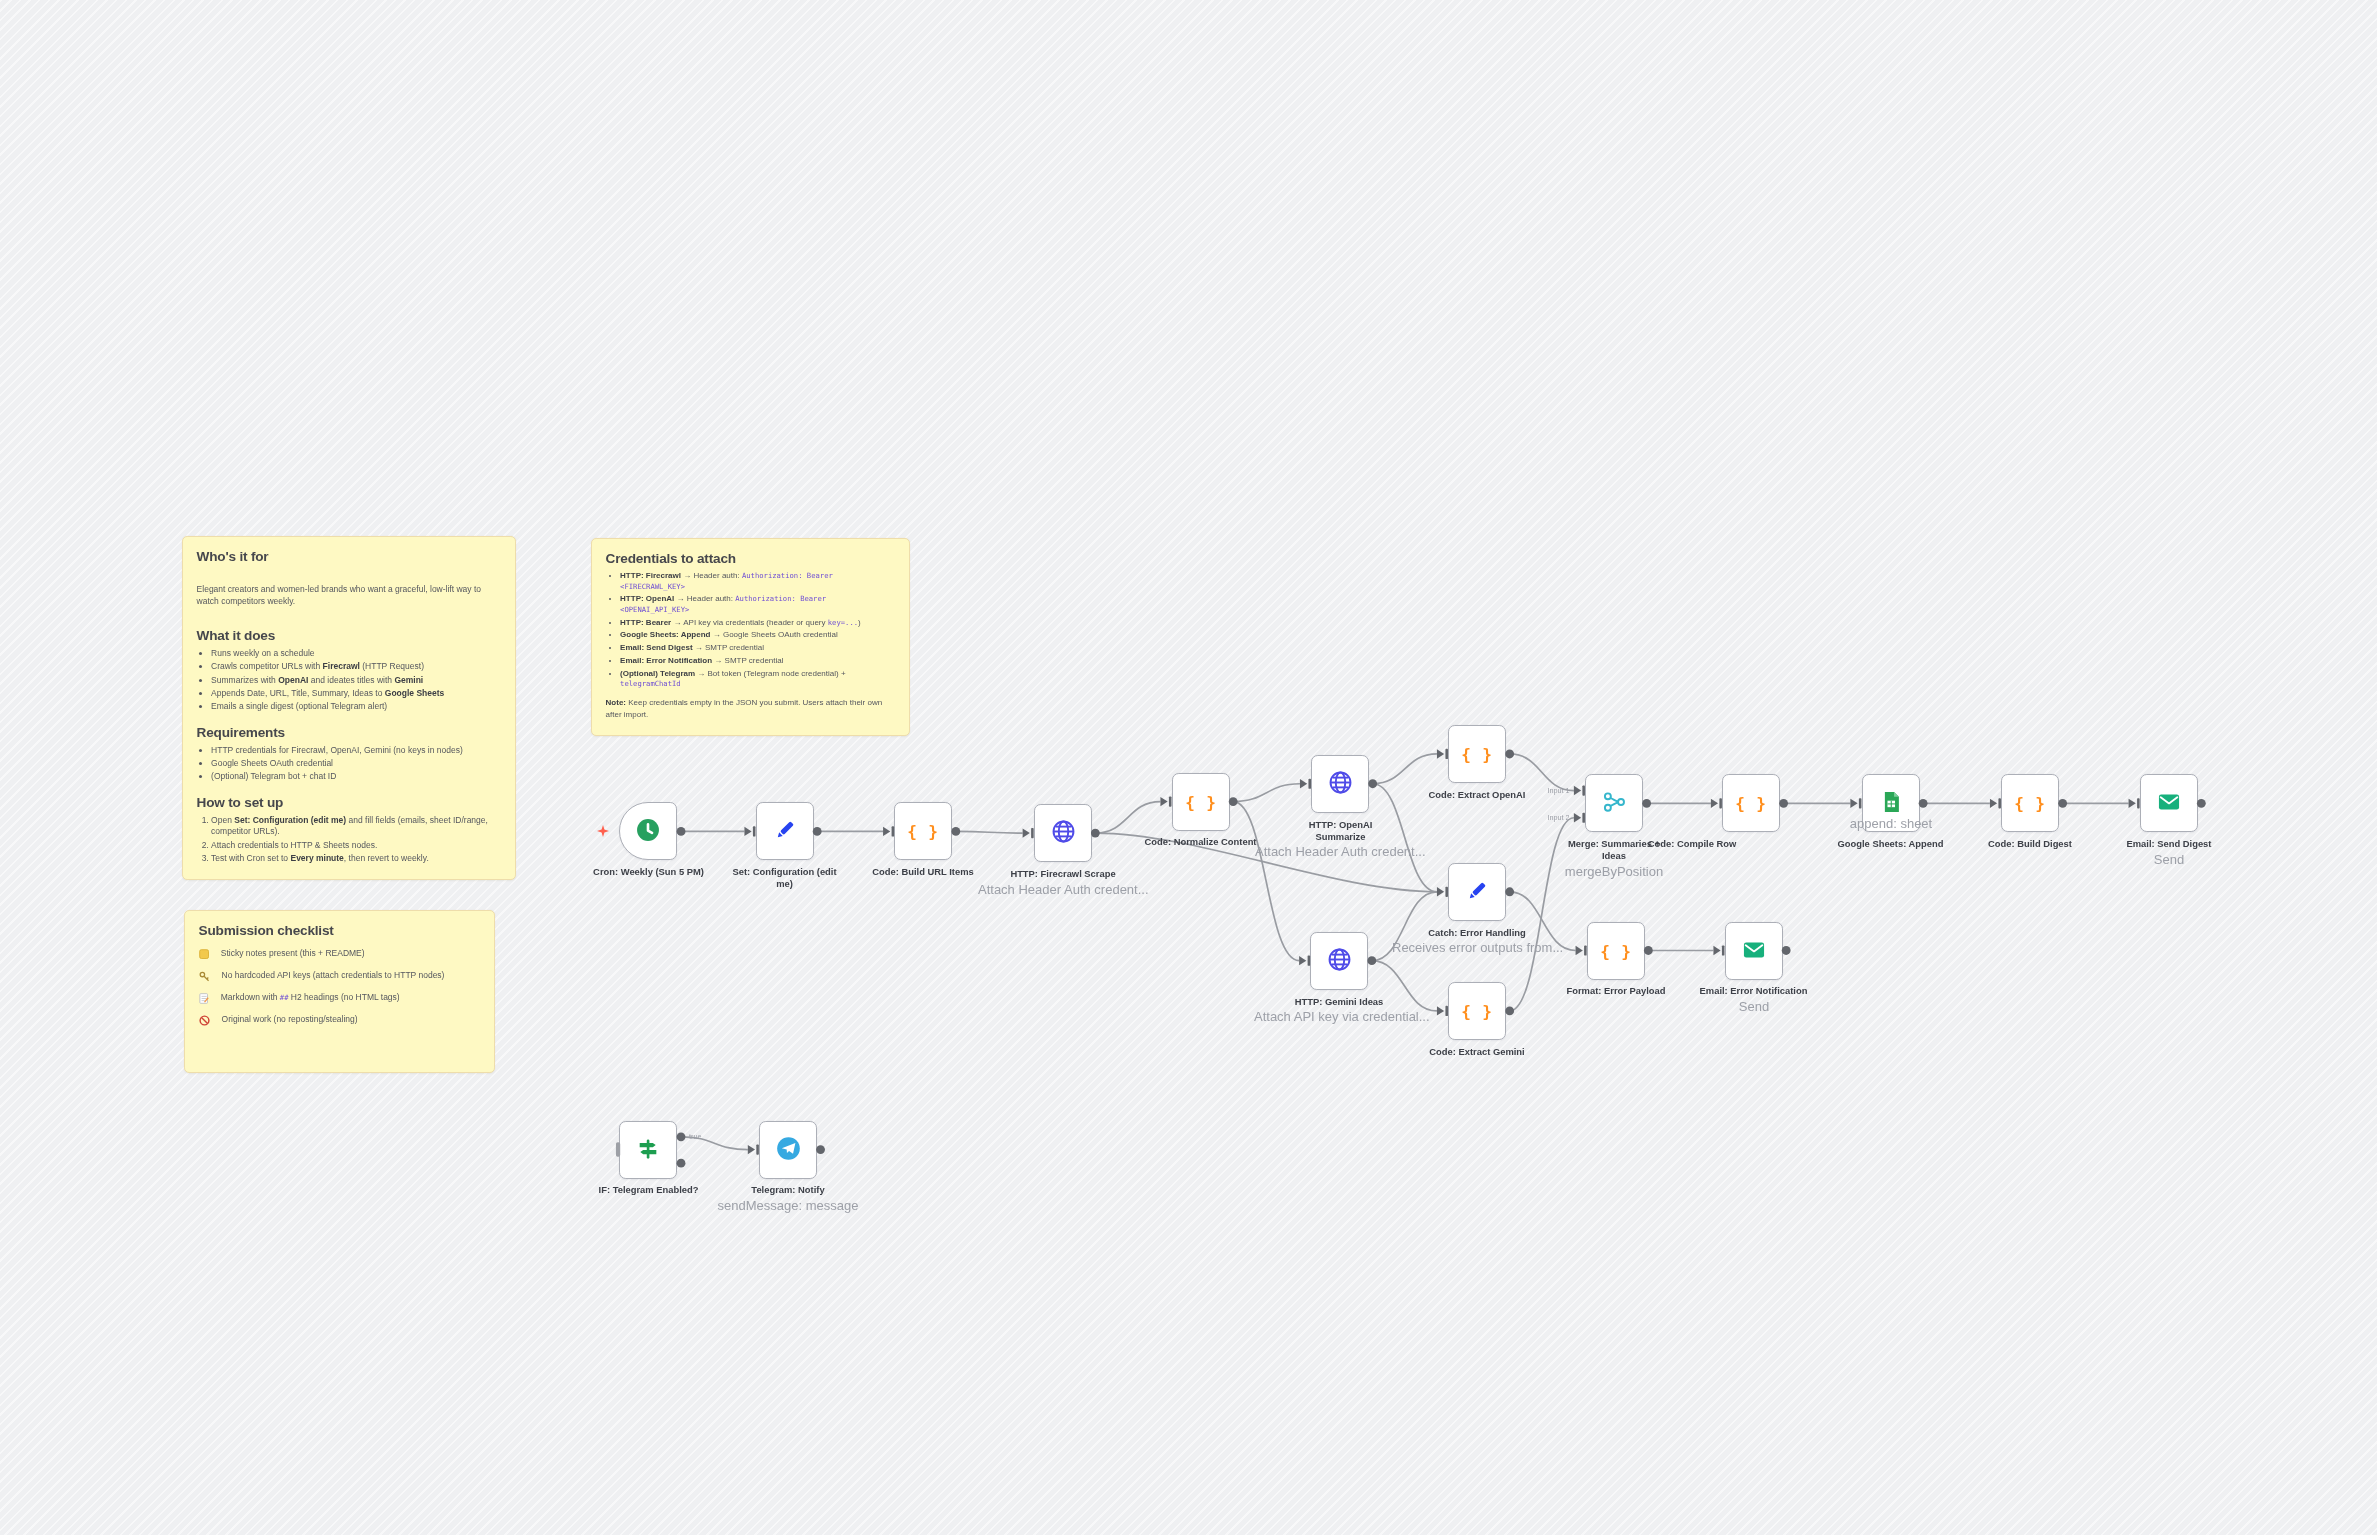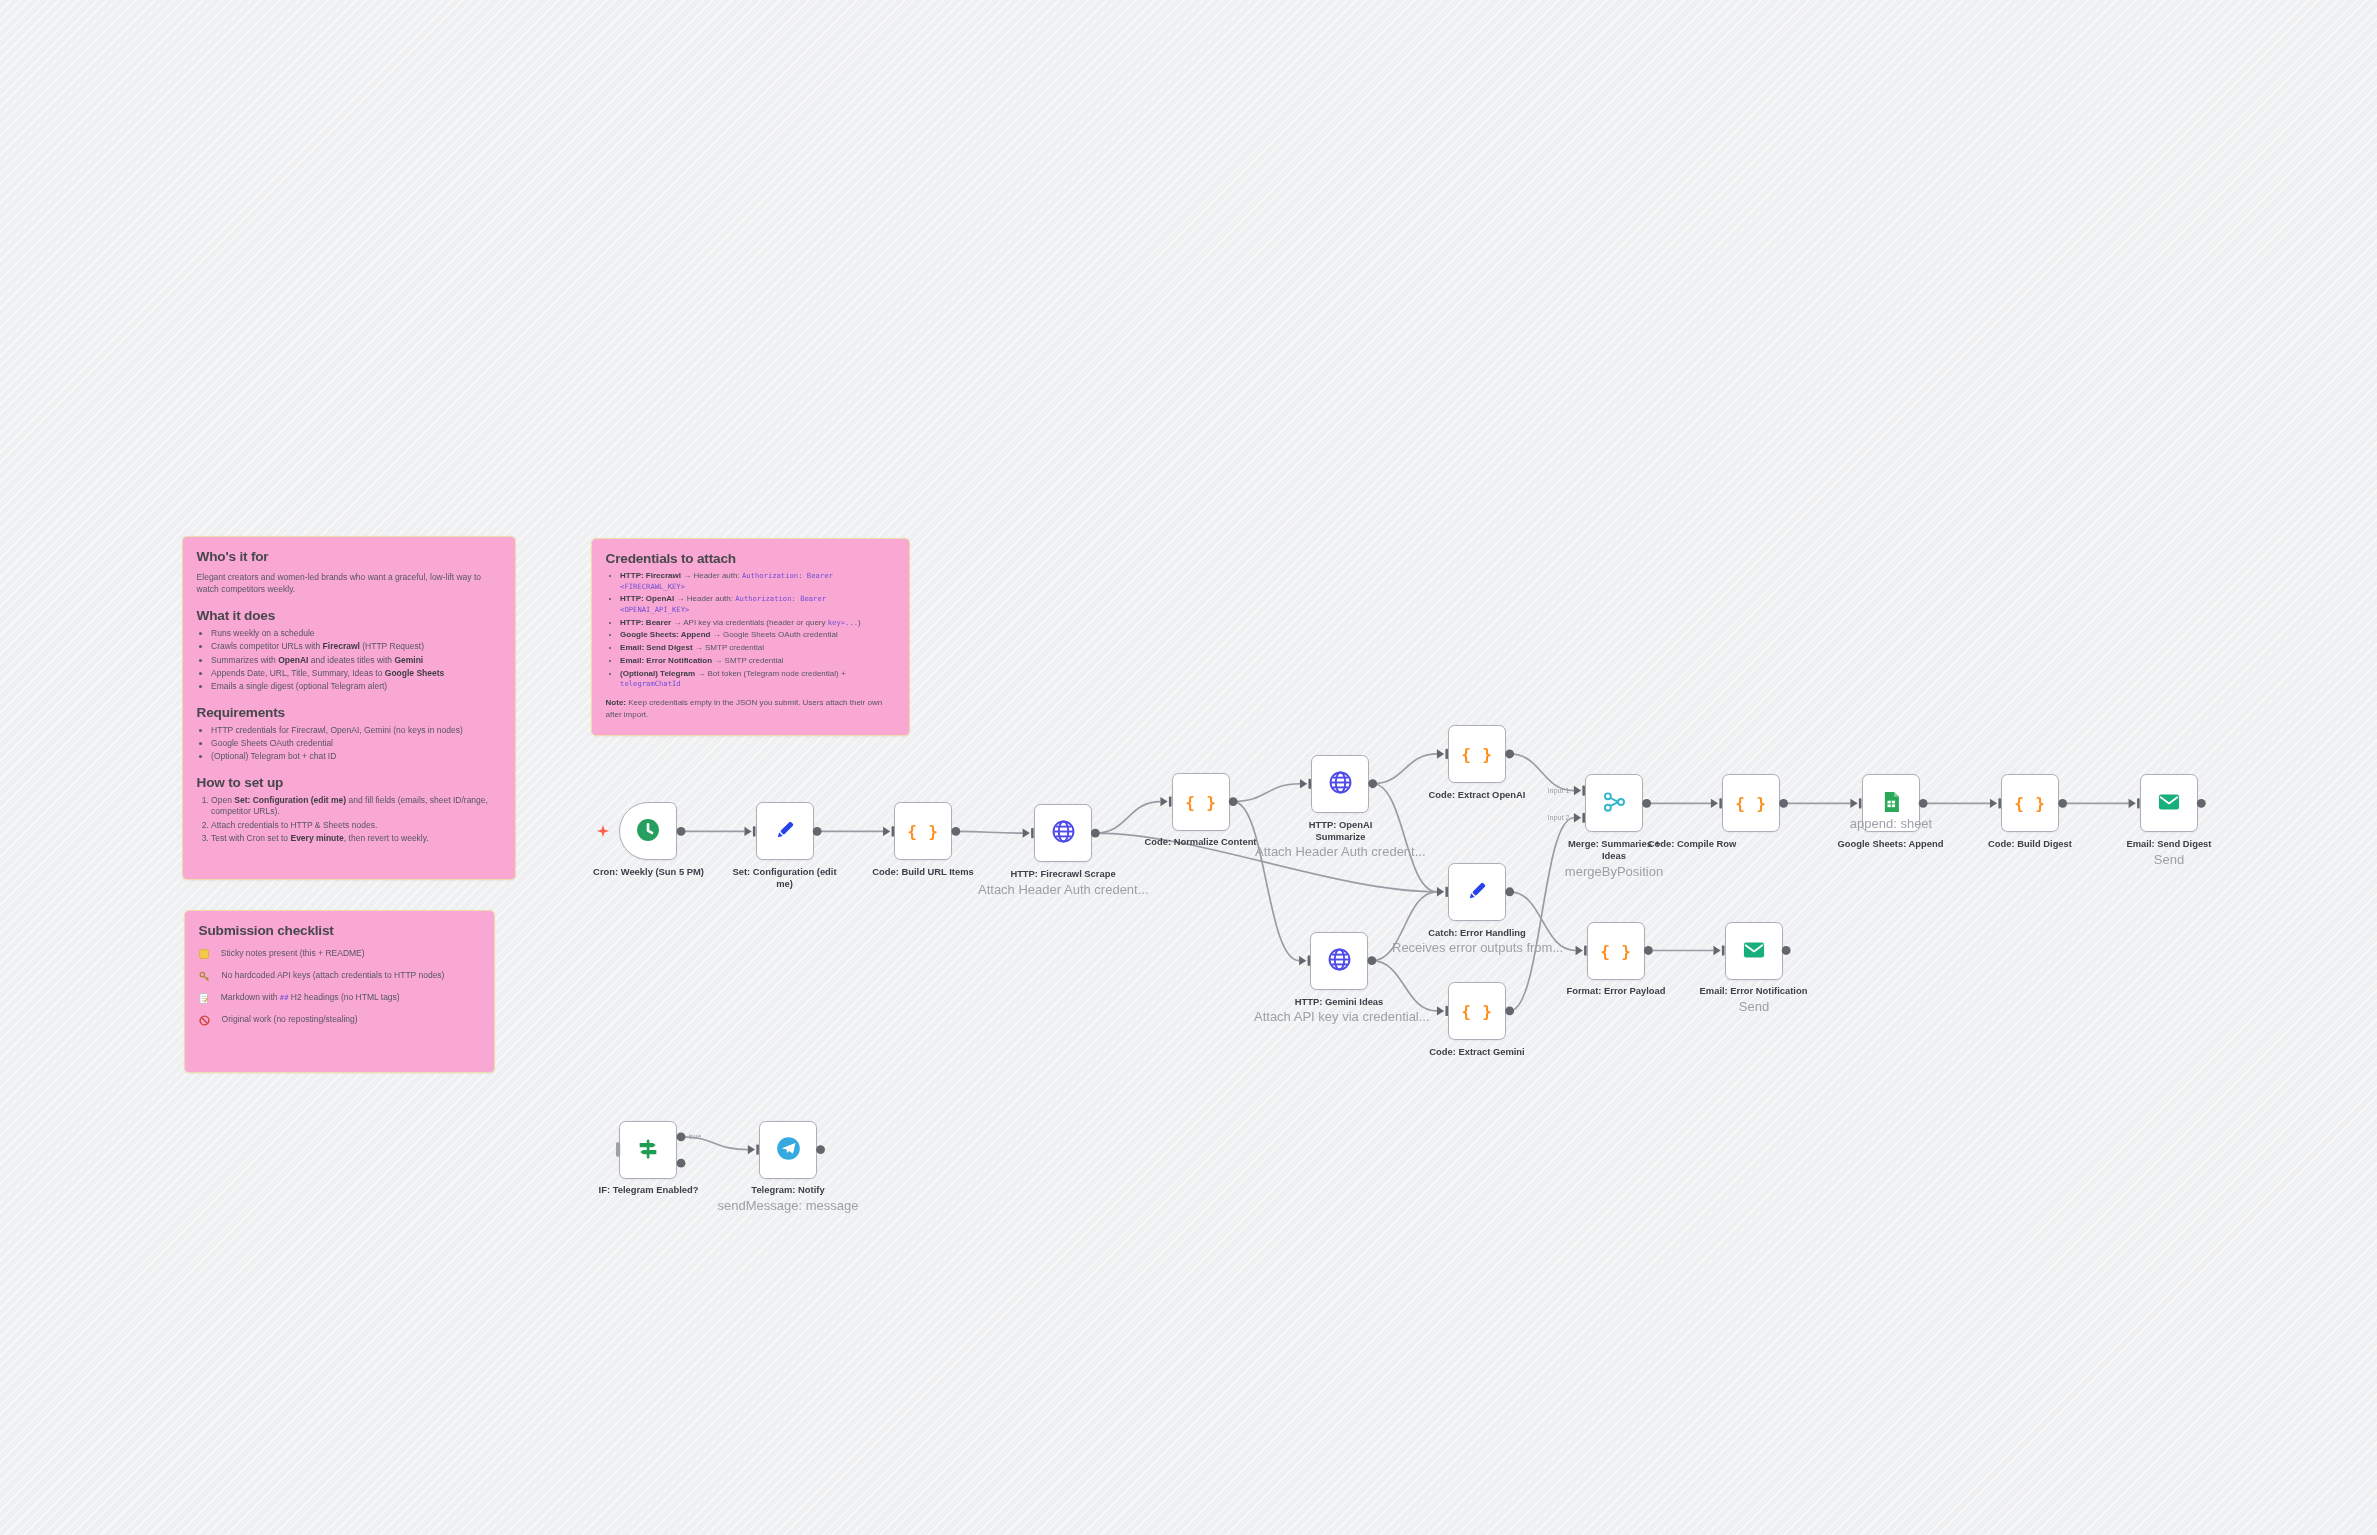--- a/index.html
+++ b/index.html
@@ -32,29 +32,29 @@
     position:absolute;text-align:center;font-size:13px;font-weight:400;
     color:#9da0a8;line-height:1.2;z-index:3;white-space:nowrap;
   }
   .braces{
     font-family:"DejaVu Sans Mono",monospace;font-weight:700;font-size:16px;
     color:#ff8e1c;letter-spacing:0.9px;
   }
 
   
   .sticky{
-    position:absolute;background:#f9a8d4;border:0.9px solid #eeddab;border-radius:5.1px;
+    position:absolute;background:#fef9c3;border:0.9px solid #eeddab;border-radius:5.1px;
     box-sizing:border-box;padding:10.2px 13.6px 8.5px 13.6px;color:#55575e;
     box-shadow:0 0.9px 1.7px rgba(120,100,40,.08);overflow:hidden;
   }
   .sticky h2{
     font-size:13.6px;font-weight:700;color:#46474c;margin:12px 0 5.1px 0;letter-spacing:-0.2px;
   }
   .sticky h2:first-child{margin-top:1.7px;}
-  .sticky p{font-size:8.5px;margin:8px 0;line-height:1.4;}
+  .sticky p{font-size:8.5px;margin:20px 0;line-height:1.4;}
   .sticky ul,.sticky ol{margin:3.4px 0 5.1px 0;padding-left:14.5px;font-size:8.5px;line-height:1.33;}
   .sticky li{margin:2.1px 0;}
   .sticky .b{font-weight:700;color:#3c3e44;}
   .sticky .code{
     font-family:"DejaVu Sans Mono",monospace;font-size:7.2px;color:#6f4fd4;
   }
   .sticky .check{display:flex;align-items:center;gap:12px;margin:10.2px 0;font-size:8.5px;}
   .sticky .check .ic{flex:0 0 auto;display:inline-flex;}
   .note2 ul{font-size:8px;}
   .note2 .notep{margin-top:7.7px;font-size:8px;}

